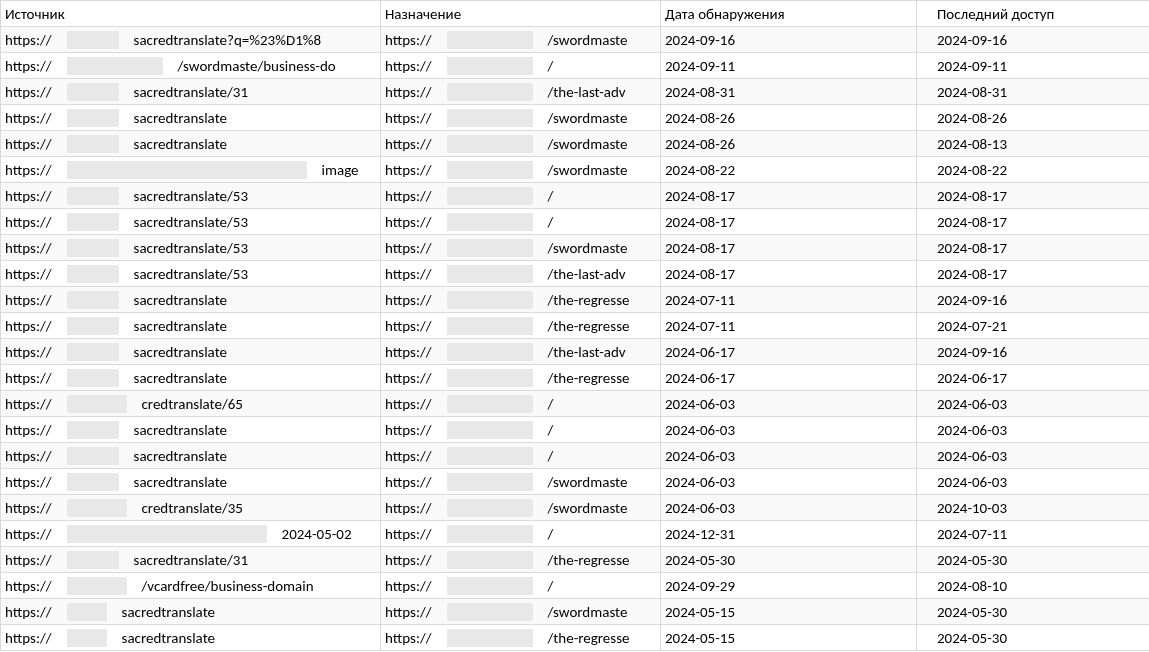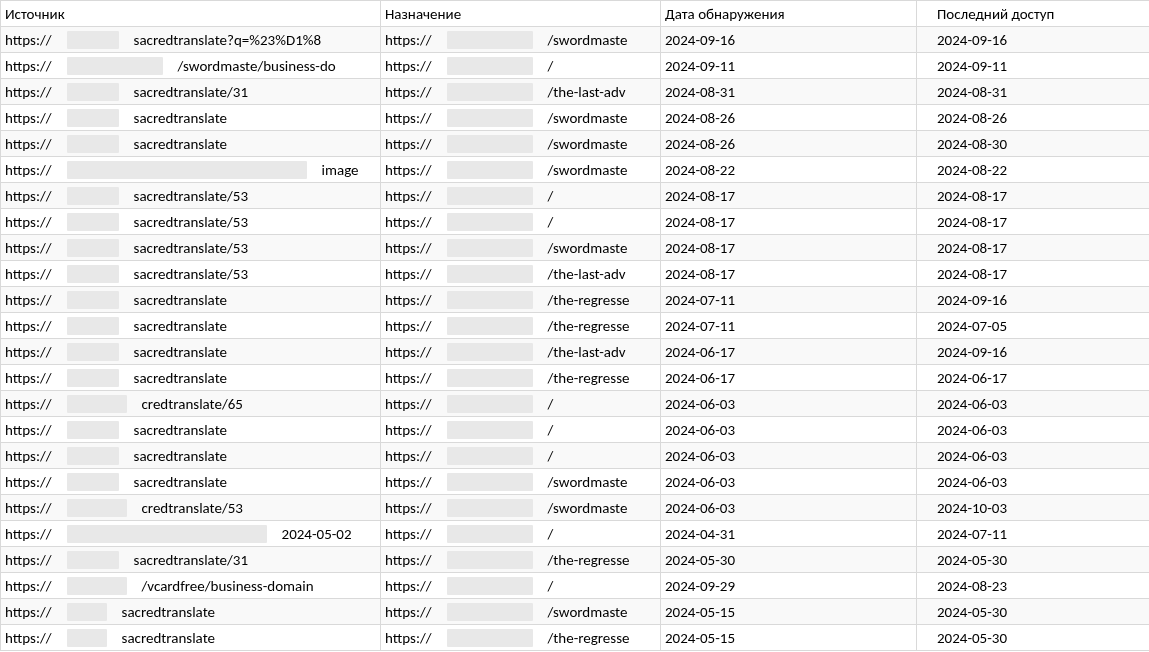--- a/index.html
+++ b/index.html
@@ -151,21 +151,21 @@
         </div>
       </div>
       <div class="cell col-dest">
         <div class="url-wrap">
           <span>https://</span>
           <span class="redact" style="width: 86px;"></span>
           <span>/swordmaste</span>
         </div>
       </div>
       <div class="cell col-date1">2024-08-26</div>
-      <div class="cell col-date2">2024-08-30</div>
+      <div class="cell col-date2">2024-08-13</div>
     </div>
     <div class="row">
       <div class="cell col-source">
         <div class="url-wrap">
           <span>https://</span>
           <span class="redact" style="width: 240px;"></span>
           <span>image</span>
         </div>
       </div>
       <div class="cell col-dest">
@@ -277,21 +277,21 @@
         </div>
       </div>
       <div class="cell col-dest">
         <div class="url-wrap">
           <span>https://</span>
           <span class="redact" style="width: 86px;"></span>
           <span>/the-regresse</span>
         </div>
       </div>
       <div class="cell col-date1">2024-07-11</div>
-      <div class="cell col-date2">2024-07-05</div>
+      <div class="cell col-date2">2024-07-21</div>
     </div>
     <div class="row">
       <div class="cell col-source">
         <div class="url-wrap">
           <span>https://</span>
           <span class="redact" style="width: 52px;"></span>
           <span>sacredtranslate</span>
         </div>
       </div>
       <div class="cell col-dest">
@@ -392,21 +392,21 @@
         </div>
       </div>
       <div class="cell col-date1">2024-06-03</div>
       <div class="cell col-date2">2024-06-03</div>
     </div>
     <div class="row">
       <div class="cell col-source">
         <div class="url-wrap">
           <span>https://</span>
           <span class="redact" style="width: 60px;"></span>
-          <span>credtranslate/53</span>
+          <span>credtranslate/35</span>
         </div>
       </div>
       <div class="cell col-dest">
         <div class="url-wrap">
           <span>https://</span>
           <span class="redact" style="width: 86px;"></span>
           <span>/swordmaste</span>
         </div>
       </div>
       <div class="cell col-date1">2024-06-03</div>
@@ -420,21 +420,21 @@
           <span>2024-05-02</span>
         </div>
       </div>
       <div class="cell col-dest">
         <div class="url-wrap">
           <span>https://</span>
           <span class="redact" style="width: 86px;"></span>
           <span>/</span>
         </div>
       </div>
-      <div class="cell col-date1">2024-04-31</div>
+      <div class="cell col-date1">2024-12-31</div>
       <div class="cell col-date2">2024-07-11</div>
     </div>
     <div class="row">
       <div class="cell col-source">
         <div class="url-wrap">
           <span>https://</span>
           <span class="redact" style="width: 52px;"></span>
           <span>sacredtranslate/31</span>
         </div>
       </div>
@@ -457,21 +457,21 @@
         </div>
       </div>
       <div class="cell col-dest">
         <div class="url-wrap">
           <span>https://</span>
           <span class="redact" style="width: 86px;"></span>
           <span>/</span>
         </div>
       </div>
       <div class="cell col-date1">2024-09-29</div>
-      <div class="cell col-date2">2024-08-23</div>
+      <div class="cell col-date2">2024-08-10</div>
     </div>
     <div class="row">
       <div class="cell col-source">
         <div class="url-wrap">
           <span>https://</span>
           <span class="redact" style="width: 40px;"></span>
           <span>sacredtranslate</span>
         </div>
       </div>
       <div class="cell col-dest">

